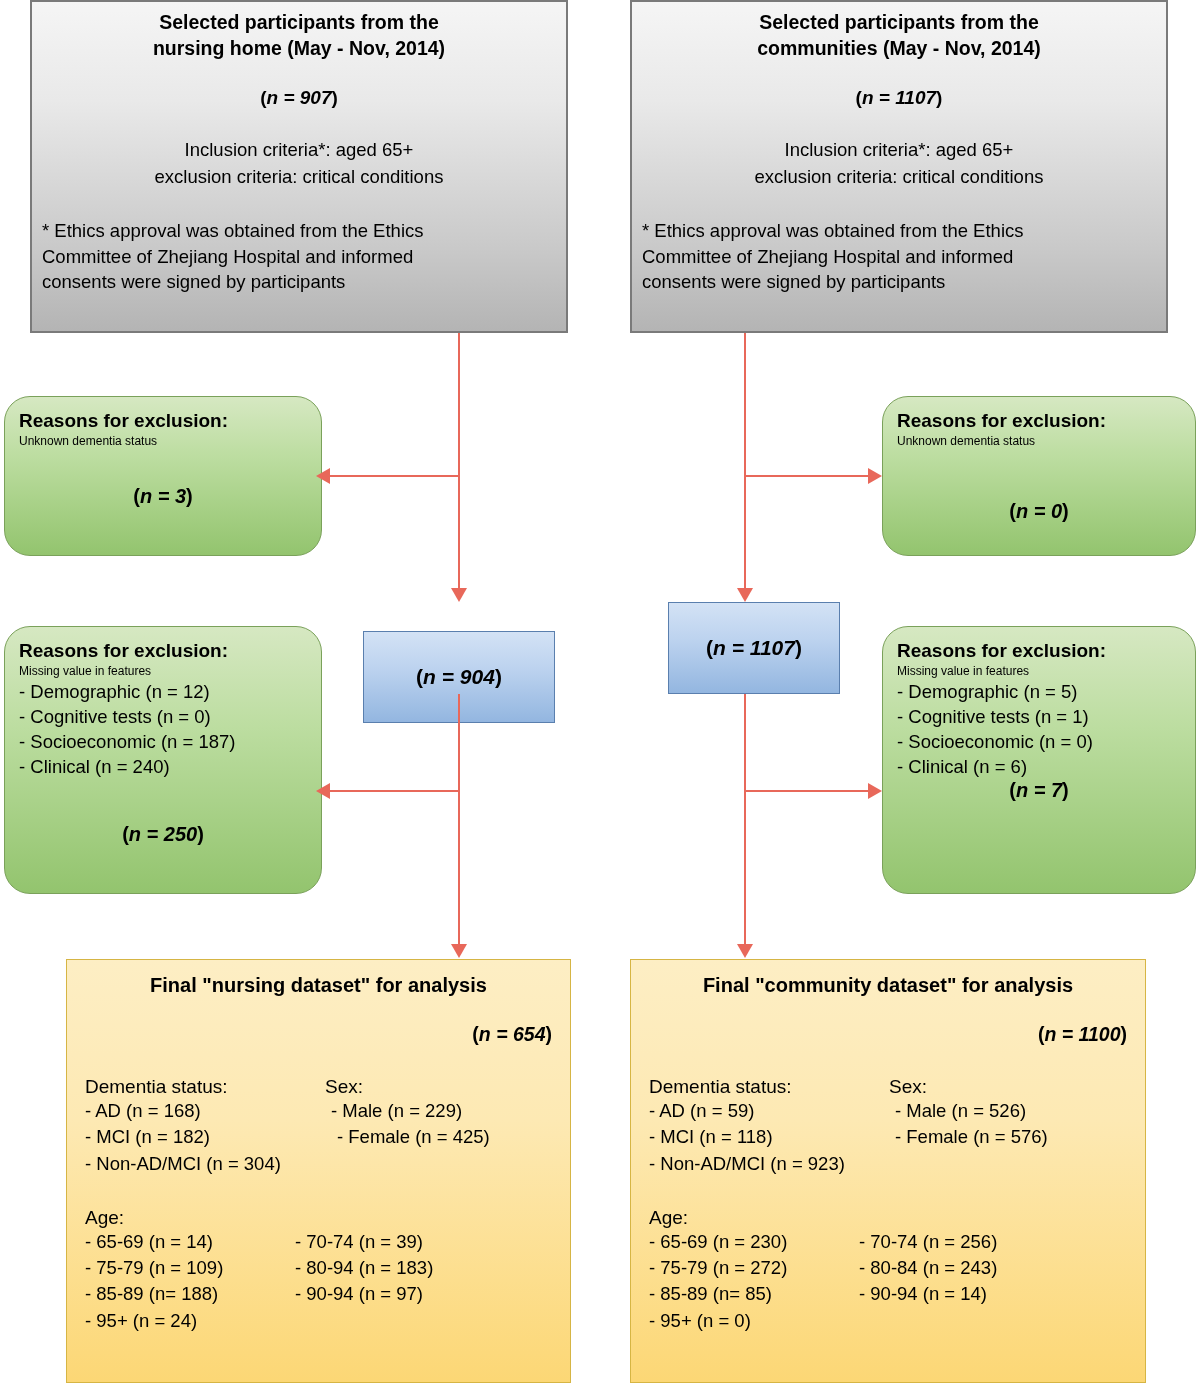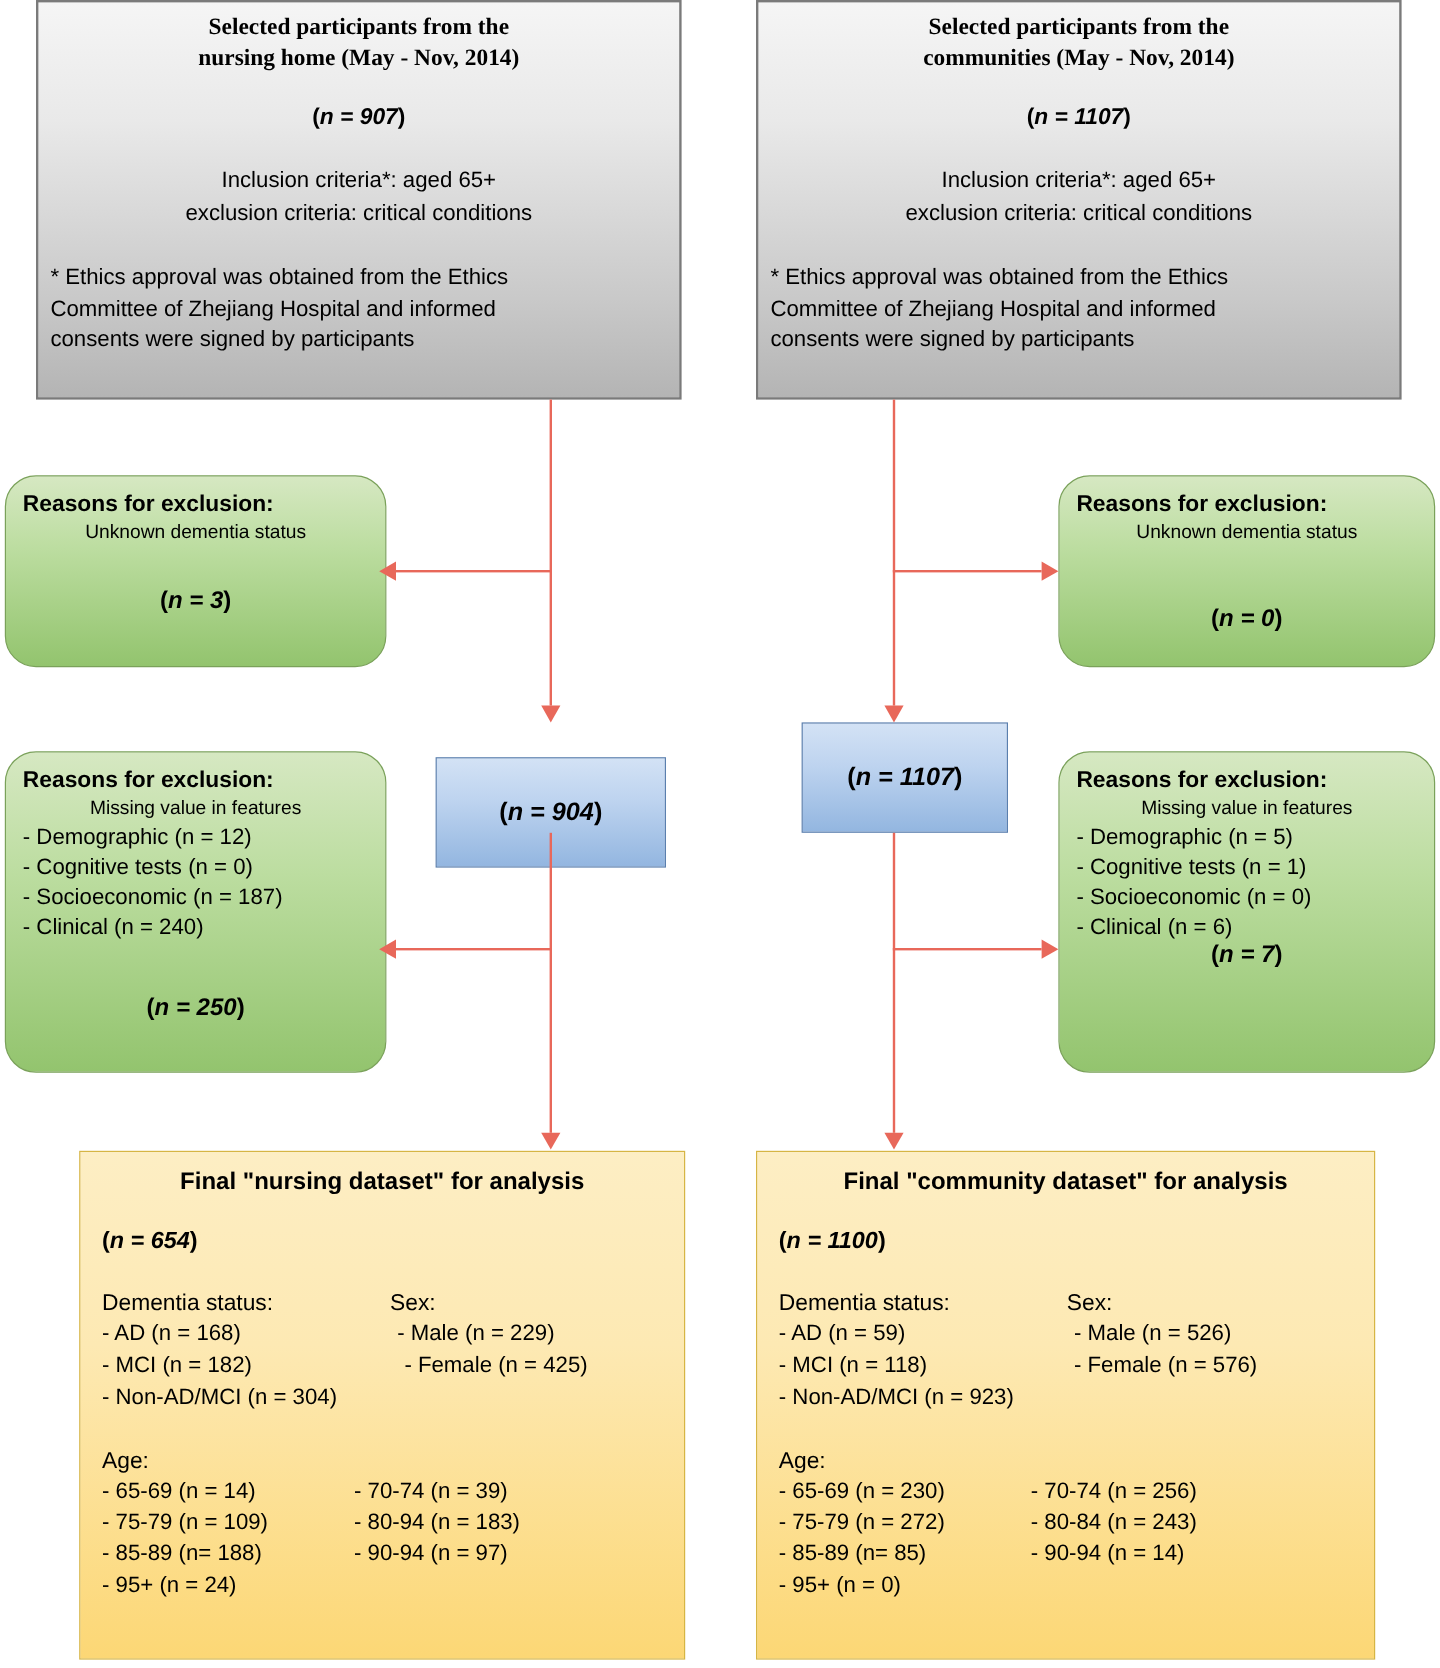--- a/index.html
+++ b/index.html
@@ -30,21 +30,20 @@
   .src-box {
     border: 2px solid #7a7a7a;
     background: linear-gradient(to bottom, #f5f5f5 0%, #e9e9e9 30%, #c9c9c9 75%, #b4b4b4 100%);
     padding: 8px 10px 4px 10px;
   }
   .src-title {
     font-weight: bold;
     font-size: 19.5px;
     text-align: center;
     line-height: 1.32;
-    font-family: Liberation Serif, serif;
   }
   .src-n {
     font-weight: bold;
     font-style: italic;
     font-size: 19px;
     text-align: center;
     margin-top: 26px;
   }
   .src-n .paren { font-style: normal; font-weight: bold; }
   .src-crit {
@@ -66,23 +65,22 @@
     border-radius: 26px;
     background: linear-gradient(to bottom, #d6e8c2 0%, #bcdda0 38%, #93c46e 100%);
     padding: 12px 14px;
   }
   .excl-title {
     font-weight: bold;
     font-size: 19px;
     line-height: 1.3;
   }
   .excl-sub {
-    font-size: 16px;
+    font-size: 12px;
     line-height: 1.3;
-    text-align: center;
   }
   .excl-list {
     font-size: 18.5px;
     line-height: 1.34;
     margin-top: 1px;
   }
   .excl-n {
     font-weight: bold;
     font-style: italic;
     font-size: 20px;
@@ -113,21 +111,21 @@
   }
   .fin-title {
     font-weight: bold;
     font-size: 20px;
     text-align: center;
   }
   .fin-n {
     font-weight: bold;
     font-style: italic;
     font-size: 19.5px;
-    text-align: left;
+    text-align: right;
     margin-top: 26px;
   }
   .fin-n .paren { font-style: normal; }
   .fin-section {
     margin-top: 30px;
   }
   .fin-heading {
     font-size: 19px;
   }
   .fin-line {

